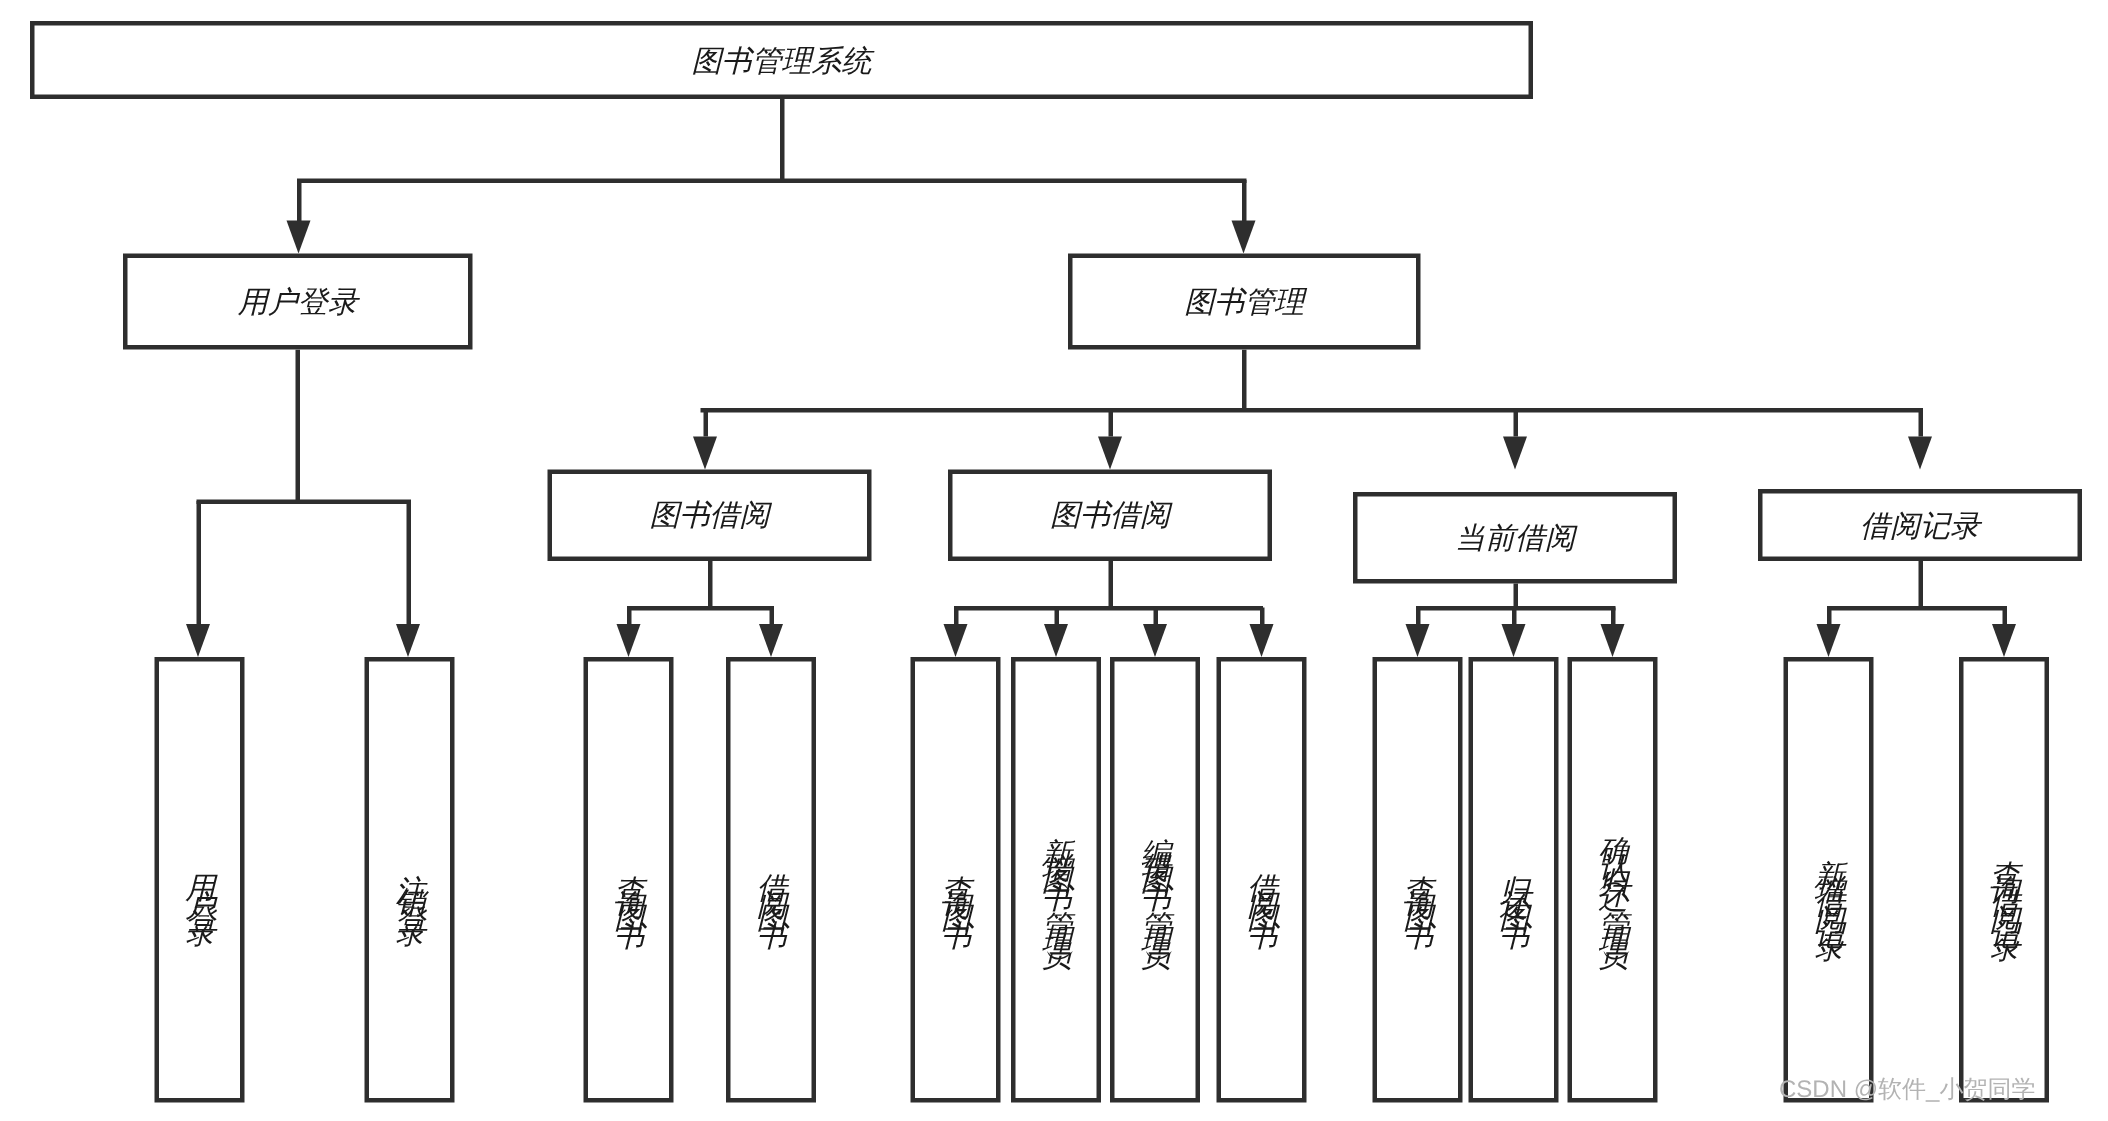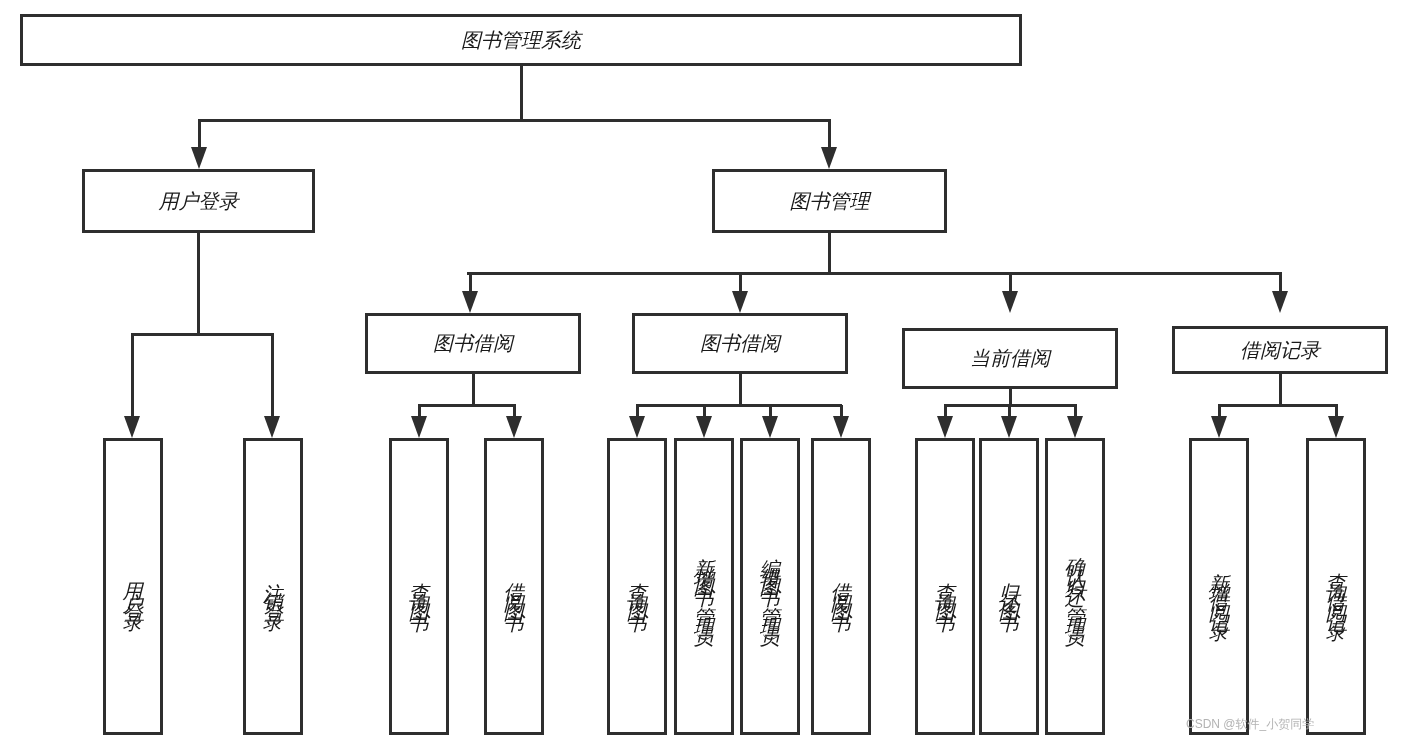--- a/index.html
+++ b/index.html
@@ -19,21 +19,21 @@
   .hline,.vline{position:absolute;background:#2e2e2e;z-index:1;}
   .hline{height:3px;}
   .vline{width:3px;}
   .arrow{
     position:absolute;width:0;height:0;z-index:1;
     border-left:8px solid transparent;border-right:8px solid transparent;
     border-top:22px solid #2e2e2e;
   }
   .watermark{
     position:absolute;left:1186px;top:716px;z-index:6;
-    font-size:12px;color:#b3b3b3;white-space:nowrap;
+    font-size:16px;color:#b3b3b3;white-space:nowrap;
   }
 </style>
 </head>
 <body>
 
 <div class="canvas">
 
   <div class="box" style="left:20px;top:14px;width:1002px;height:52px;">
     <span>图书管理系统</span>
   </div>

